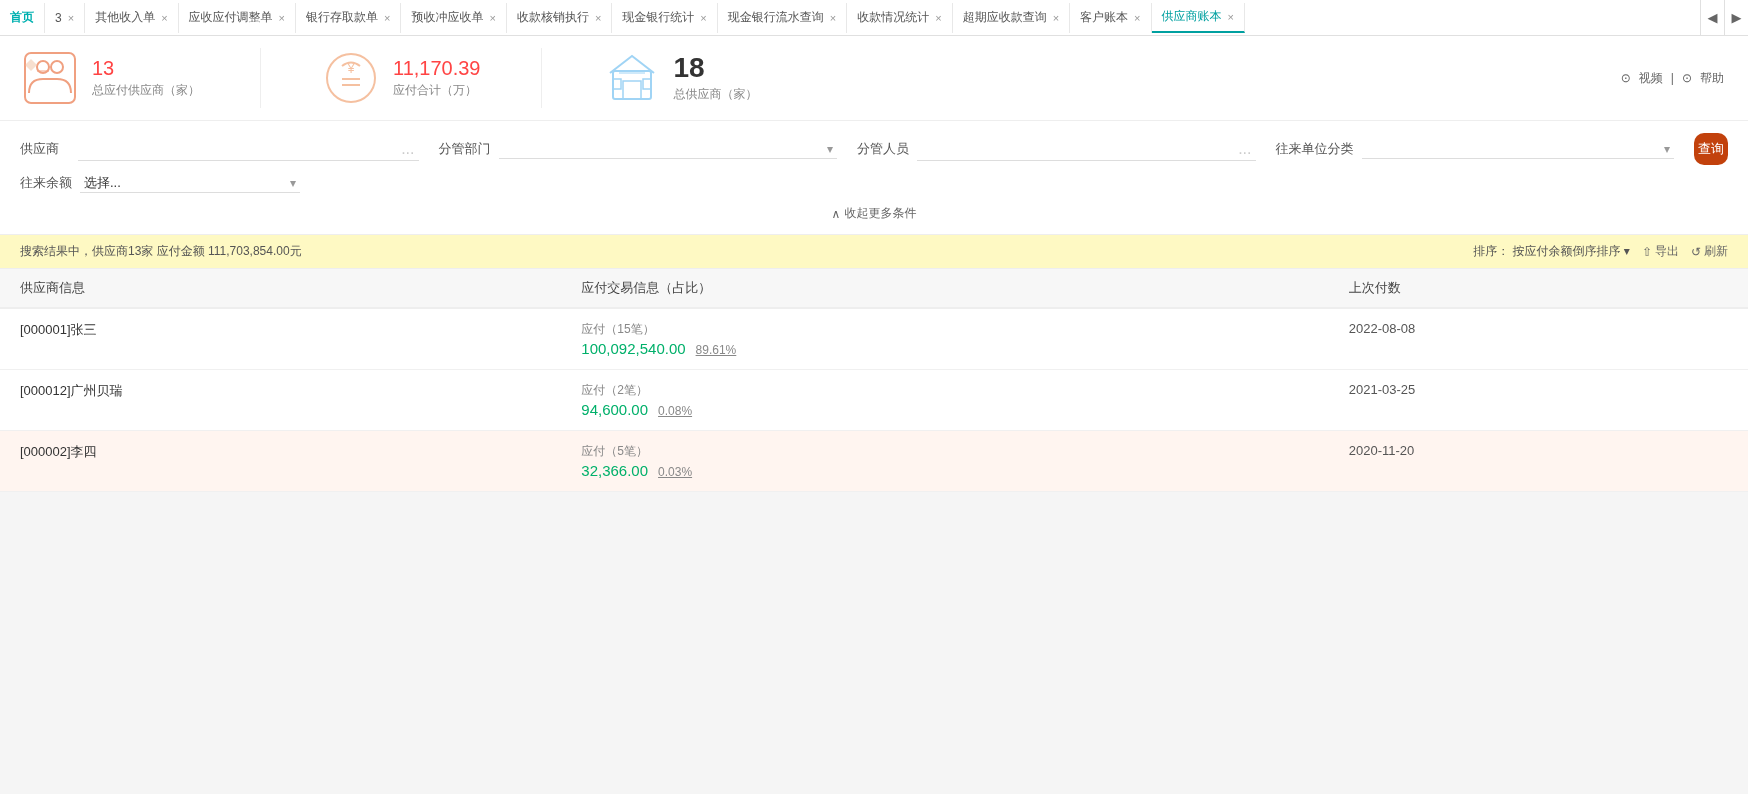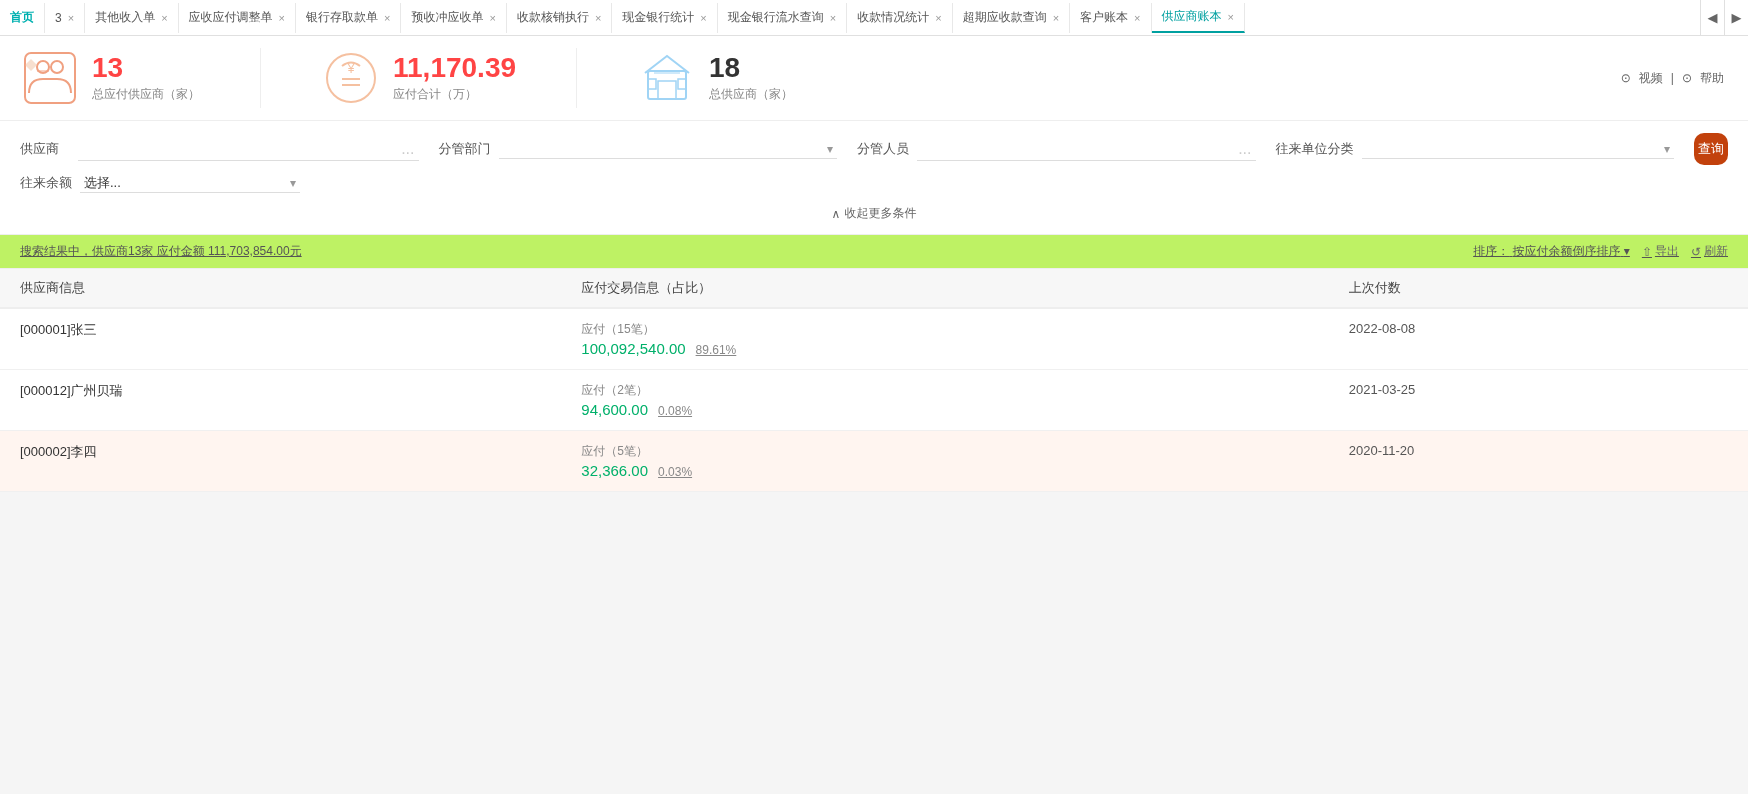--- a/index.html
+++ b/index.html
@@ -65,22 +65,22 @@
     .stat-icon {
       width: 60px;
       height: 60px;
       display: flex;
       align-items: center;
       justify-content: center;
       margin-right: 12px;
     }
     .stat-icon svg { width: 54px; height: 54px; }
     .stat-info .stat-number {
-      font-size: 28px;
-      font-weight: bold;
+      font-size: 20px;
+      font-weight: normal;
       color: #ff4444;
       line-height: 1;
     }
     .stat-info .stat-label {
       font-size: 12px;
       color: #888;
       margin-top: 4px;
     }
     .stat-divider {
       width: 1px;
@@ -180,25 +180,24 @@
       justify-content: center;
       gap: 4px;
     }
 
     
     .result-bar {
       display: flex;
       align-items: center;
       justify-content: space-between;
       padding: 8px 20px;
-      background: #bef264;
+      background: #fef9c3;
       border-bottom: 1px solid #eee;
       font-size: 12px;
       color: #555;
-      text-decoration: underline;
     }
     .result-bar-right {
       display: flex;
       align-items: center;
       gap: 12px;
     }
     .result-bar-right span { cursor: pointer; }
     .result-bar-right .sort-label { color: #555; }
     .result-bar-right .export-btn, .result-bar-right .refresh-btn {
       display: flex;

